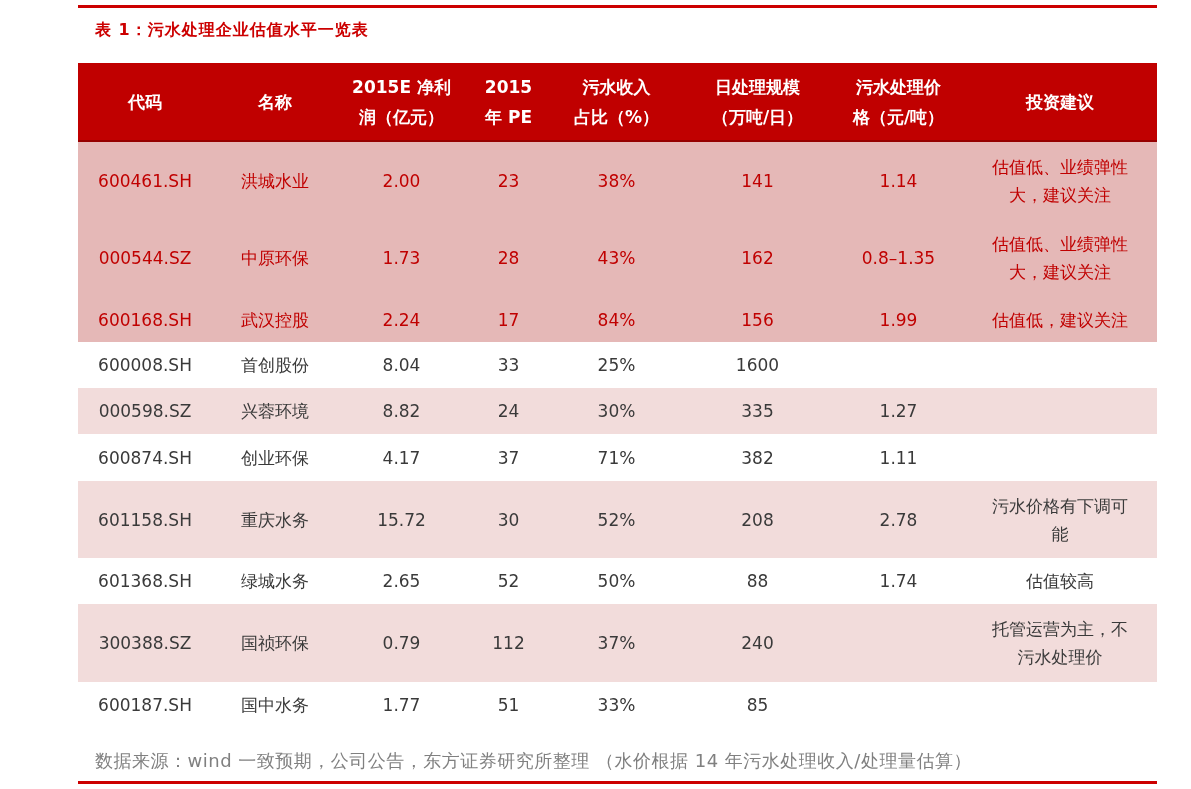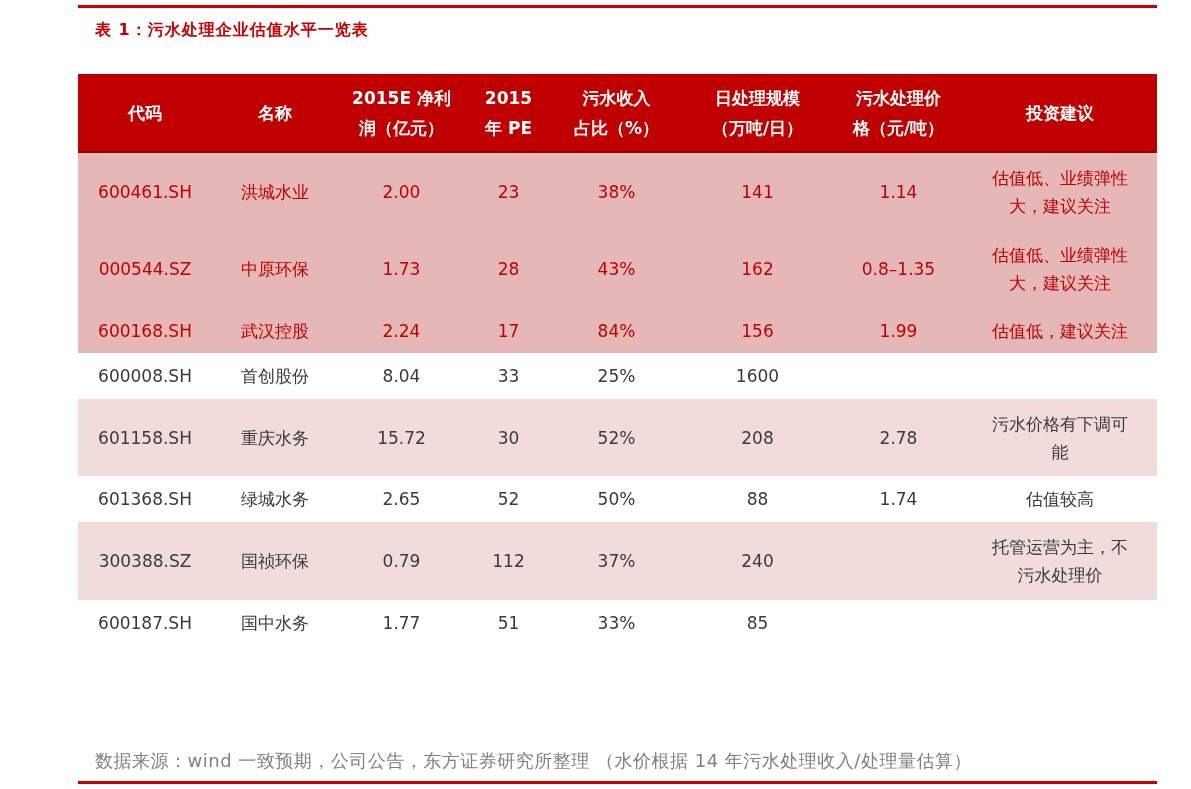--- a/index.html
+++ b/index.html
@@ -1,21 +1,21 @@
 <!DOCTYPE html>
 <html><head>
 <meta charset="utf-8">
 <style>
   html,body{margin:0;padding:0;background:#ffffff;}
   body{width:1191px;height:789px;font-family:"DejaVu Sans","Liberation Sans",sans-serif;}
   .page{position:relative;width:1191px;height:789px;background:#ffffff;overflow:hidden;}
   .top-rule{position:absolute;left:78px;top:5px;width:1079px;height:3px;background:#cc0000;}
   .bottom-rule{position:absolute;left:78px;top:781px;width:1079px;height:3px;background:#cc0000;}
   .doc-title{position:absolute;left:95px;top:20px;font-size:16px;font-weight:bold;color:#cc0000;letter-spacing:1px;white-space:nowrap;}
-  table.val-table{position:absolute;left:78px;top:74px;width:1079px;border-collapse:collapse;table-layout:fixed;}
+  table.val-table{position:absolute;left:78px;top:63px;width:1079px;border-collapse:collapse;table-layout:fixed;}
   table.val-table th{background:#c00000;color:#ffffff;font-weight:bold;font-size:17px;text-align:center;vertical-align:middle;white-space:pre-line;line-height:30px;padding:0;border-bottom:2px solid #960000;}
   thead tr{height:78px;}
   table.val-table td{font-size:17px;text-align:center;vertical-align:middle;padding:0;line-height:28px;}
   tr.row-highlight{background:#e5b8b7;color:#c00000;}
   tr.row-pink{background:#f2dcdb;color:#3a3a3a;}
   tr.row-white{background:#ffffff;color:#3a3a3a;}
   td.advice-cell{text-align:left;padding-left:12px;padding-right:8px;white-space:pre-line;line-height:29px;}
   .footnote{position:absolute;left:95px;top:749px;font-size:18px;color:#808080;letter-spacing:0.5px;white-space:nowrap;}
 </style>
 </head>
@@ -89,20 +89,40 @@
         <tr class="row-white" style="height: 46px;">
           <td>600008.SH</td>
           <td>首创股份</td>
           <td>8.04</td>
           <td>33</td>
           <td>25%</td>
           <td>1600</td>
           <td></td>
           <td class="advice-cell"></td>
         </tr>
+        <tr class="row-pink" style="height: 46px;">
+          <td>000598.SZ</td>
+          <td>兴蓉环境</td>
+          <td>8.82</td>
+          <td>24</td>
+          <td>30%</td>
+          <td>335</td>
+          <td>1.27</td>
+          <td class="advice-cell"></td>
+        </tr>
+        <tr class="row-white" style="height: 47px;">
+          <td>600874.SH</td>
+          <td>创业环保</td>
+          <td>4.17</td>
+          <td>37</td>
+          <td>71%</td>
+          <td>382</td>
+          <td>1.11</td>
+          <td class="advice-cell"></td>
+        </tr>
         <tr class="row-pink" style="height: 77px;">
           <td>601158.SH</td>
           <td>重庆水务</td>
           <td>15.72</td>
           <td>30</td>
           <td>52%</td>
           <td>208</td>
           <td>2.78</td>
           <td class="advice-cell">污水价格有下调可
 能</td>

